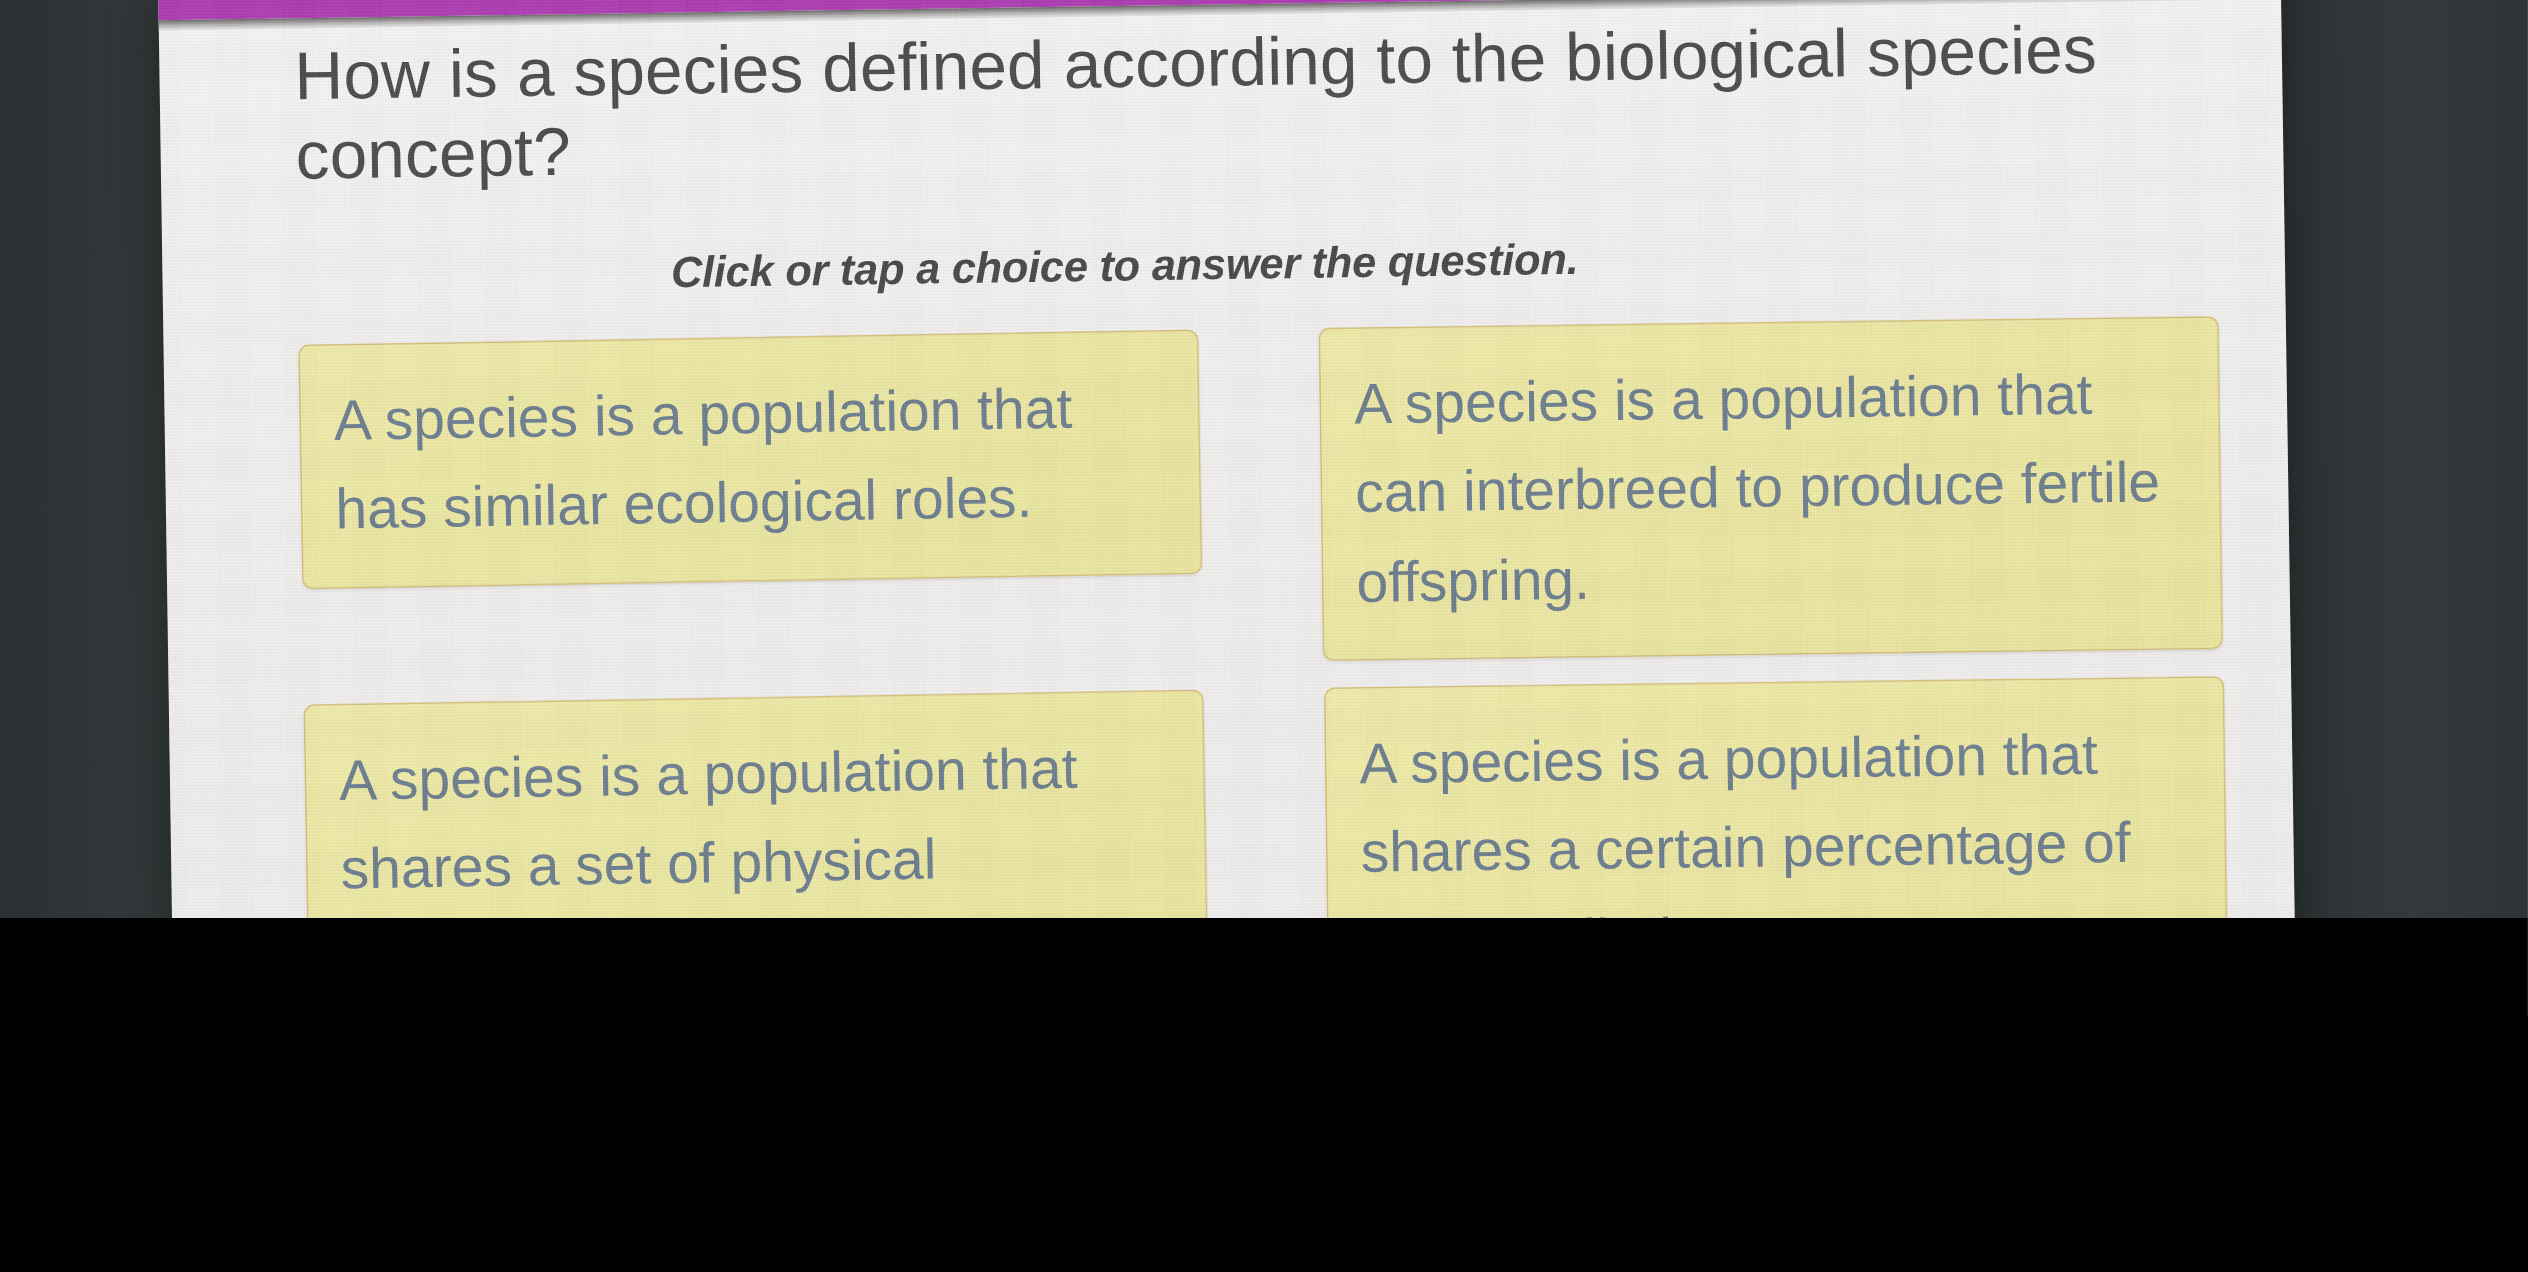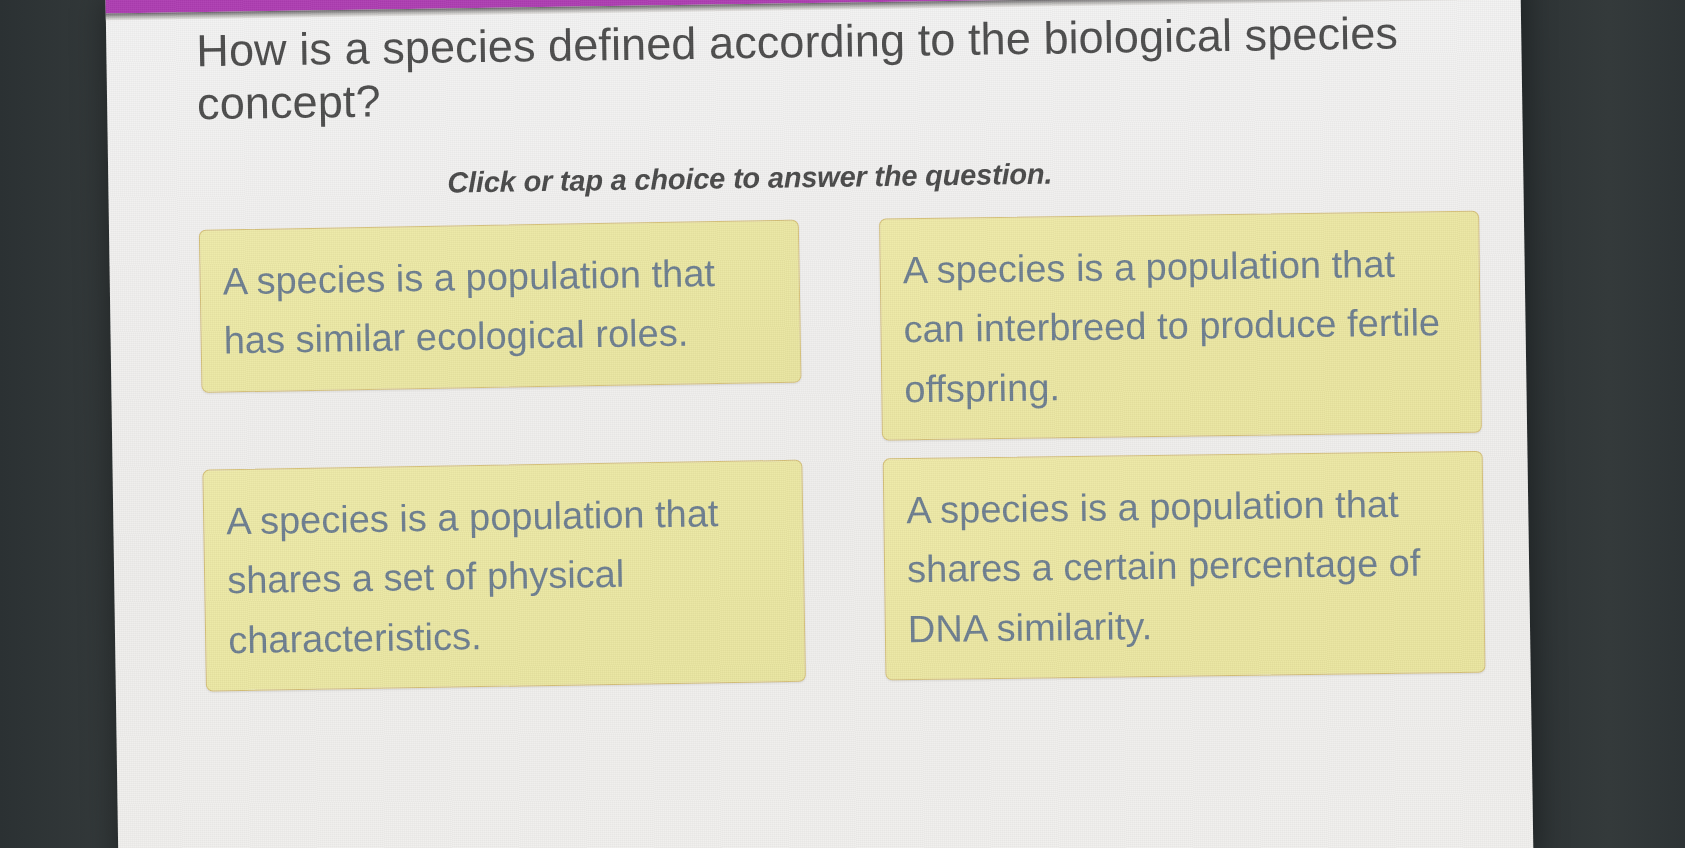--- a/index.html
+++ b/index.html
@@ -11,21 +11,21 @@
     width: 1685px;
     height: 848px;
     overflow: hidden;
     font-family: "Liberation Sans", sans-serif;
   }
 
   
   #photo {
     position: relative;
     width: 1685px;
-    height: 848px;
+    height: 612px;
     overflow: hidden;
     background: #737373;
   }
 
   
   .bezel {
     position: absolute;
     top: 0;
     bottom: 0;
     background: linear-gradient(90deg, #2b3133 0%, #343a3b 60%, #2e3436 100%);

